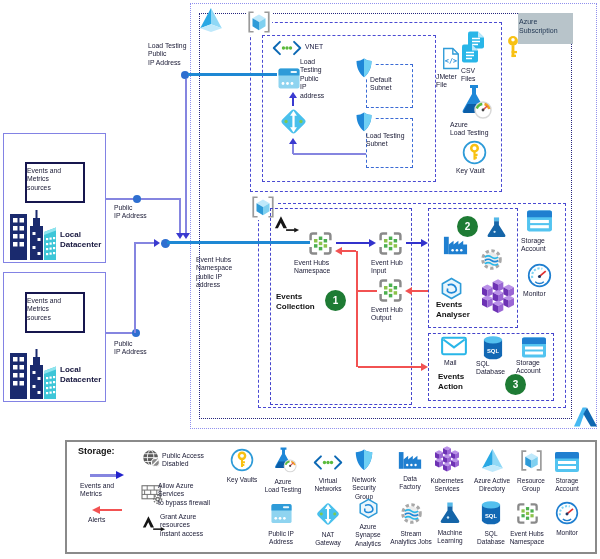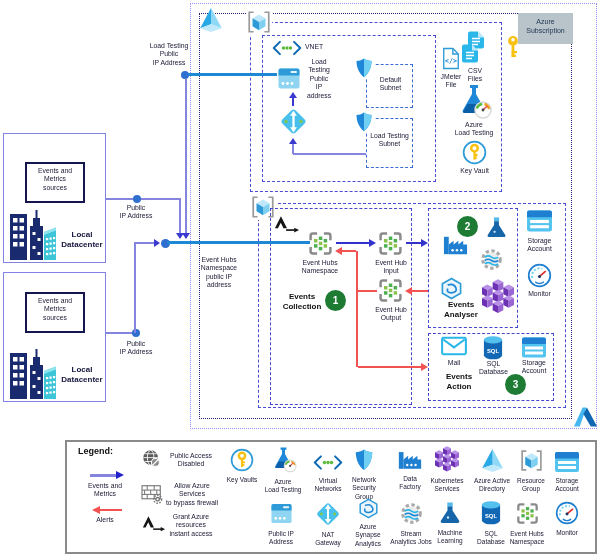--- a/index.html
+++ b/index.html
@@ -1,19 +1,19 @@
 <!DOCTYPE html>
 <html><head>
 <meta charset="utf-8">
 <style>
   html,body{margin:0;padding:0;background:#fff;}
   #canvas{position:relative;width:600px;height:559px;background:#fff;overflow:hidden;
           font-family:"Liberation Sans",sans-serif;color:#20203a;}
   .bx{position:absolute;box-sizing:border-box;}
-  .lbl{position:absolute;font-size:6.8px;line-height:1.25;text-align:center;
+  .lbl{position:absolute;font-size:6.8px;line-height:1.25;text-align:left;
        color:#20203a;white-space:pre-line;}
   .ttl{font-weight:bold;font-size:8px;color:#111;}
   .hl,.vl{position:absolute;}
   .dot{position:absolute;border-radius:50%;background:#2e6fd0;}
   .ar{position:absolute;width:0;height:0;}
   .badge{position:absolute;width:21px;height:21px;border-radius:50%;background:#1e7b34;
          color:#fff;font-size:10px;font-weight:bold;text-align:center;line-height:21px;}
   .ic{position:absolute;}
   .cell{position:absolute;width:46px;text-align:center;}
   .cell .cic{display:inline-block;height:27px;}
@@ -443,21 +443,21 @@
   <div class="hl" style="left:358px;top:366px;width:64px;height:2px;background:#f25252;"></div>
   <div class="ar" style="left:421px;top:363px;border-top:4px solid transparent;border-bottom:4px solid transparent;border-left:7px solid #f25252;"></div>
 
   <div class="vl" style="left:292px;top:98px;width:2px;height:8px;background:#3a3ad0;"></div>
   <div class="ar" style="left:289px;top:92px;border-left:4px solid transparent;border-right:4px solid transparent;border-bottom:6px solid #3a3ad0;"></div>
   <div class="hl" style="left:293px;top:153px;width:73px;height:2px;background:#8585e0;"></div>
   <div class="vl" style="left:292px;top:144px;width:2px;height:10px;background:#8585e0;"></div>
   <div class="ar" style="left:289px;top:138px;border-left:4px solid transparent;border-right:4px solid transparent;border-bottom:6px solid #3a3ad0;"></div>
 
   <div class="bx" style="left:65px;top:440px;width:532px;height:114px;border:2px solid #8a8a8a;background:#fff;"></div>
-  <div class="lbl ttl" style="left:78px;top:446px;width:50px;font-size:9px;text-align:left;">Legend:</div>
+  <div class="lbl ttl" style="left:78px;top:446px;width:50px;font-size:9px;text-align:left;">Storage:</div>
   <div class="hl" style="left:90px;top:474px;width:26px;height:2.5px;background:#8585e0;"></div>
   <div class="ar" style="left:116px;top:470.5px;border-top:4.5px solid transparent;border-bottom:4.5px solid transparent;border-left:8px solid #2222cc;"></div>
   <div class="lbl" style="left:80px;top:482px;width:50px;">Events and
 Metrics</div>
   <div class="ar" style="left:92px;top:505.5px;border-top:4.5px solid transparent;border-bottom:4.5px solid transparent;border-right:8px solid #f25252;"></div>
   <div class="hl" style="left:100px;top:508.5px;width:22px;height:2.5px;background:#f25252;"></div>
   <div class="lbl" style="left:88px;top:516px;width:34px;">Alerts</div>
 
   <svg class="ic" style="left:142px;top:449px" width="19" height="19">
       <use href="#sym-globe" width="19" height="19"></use>

